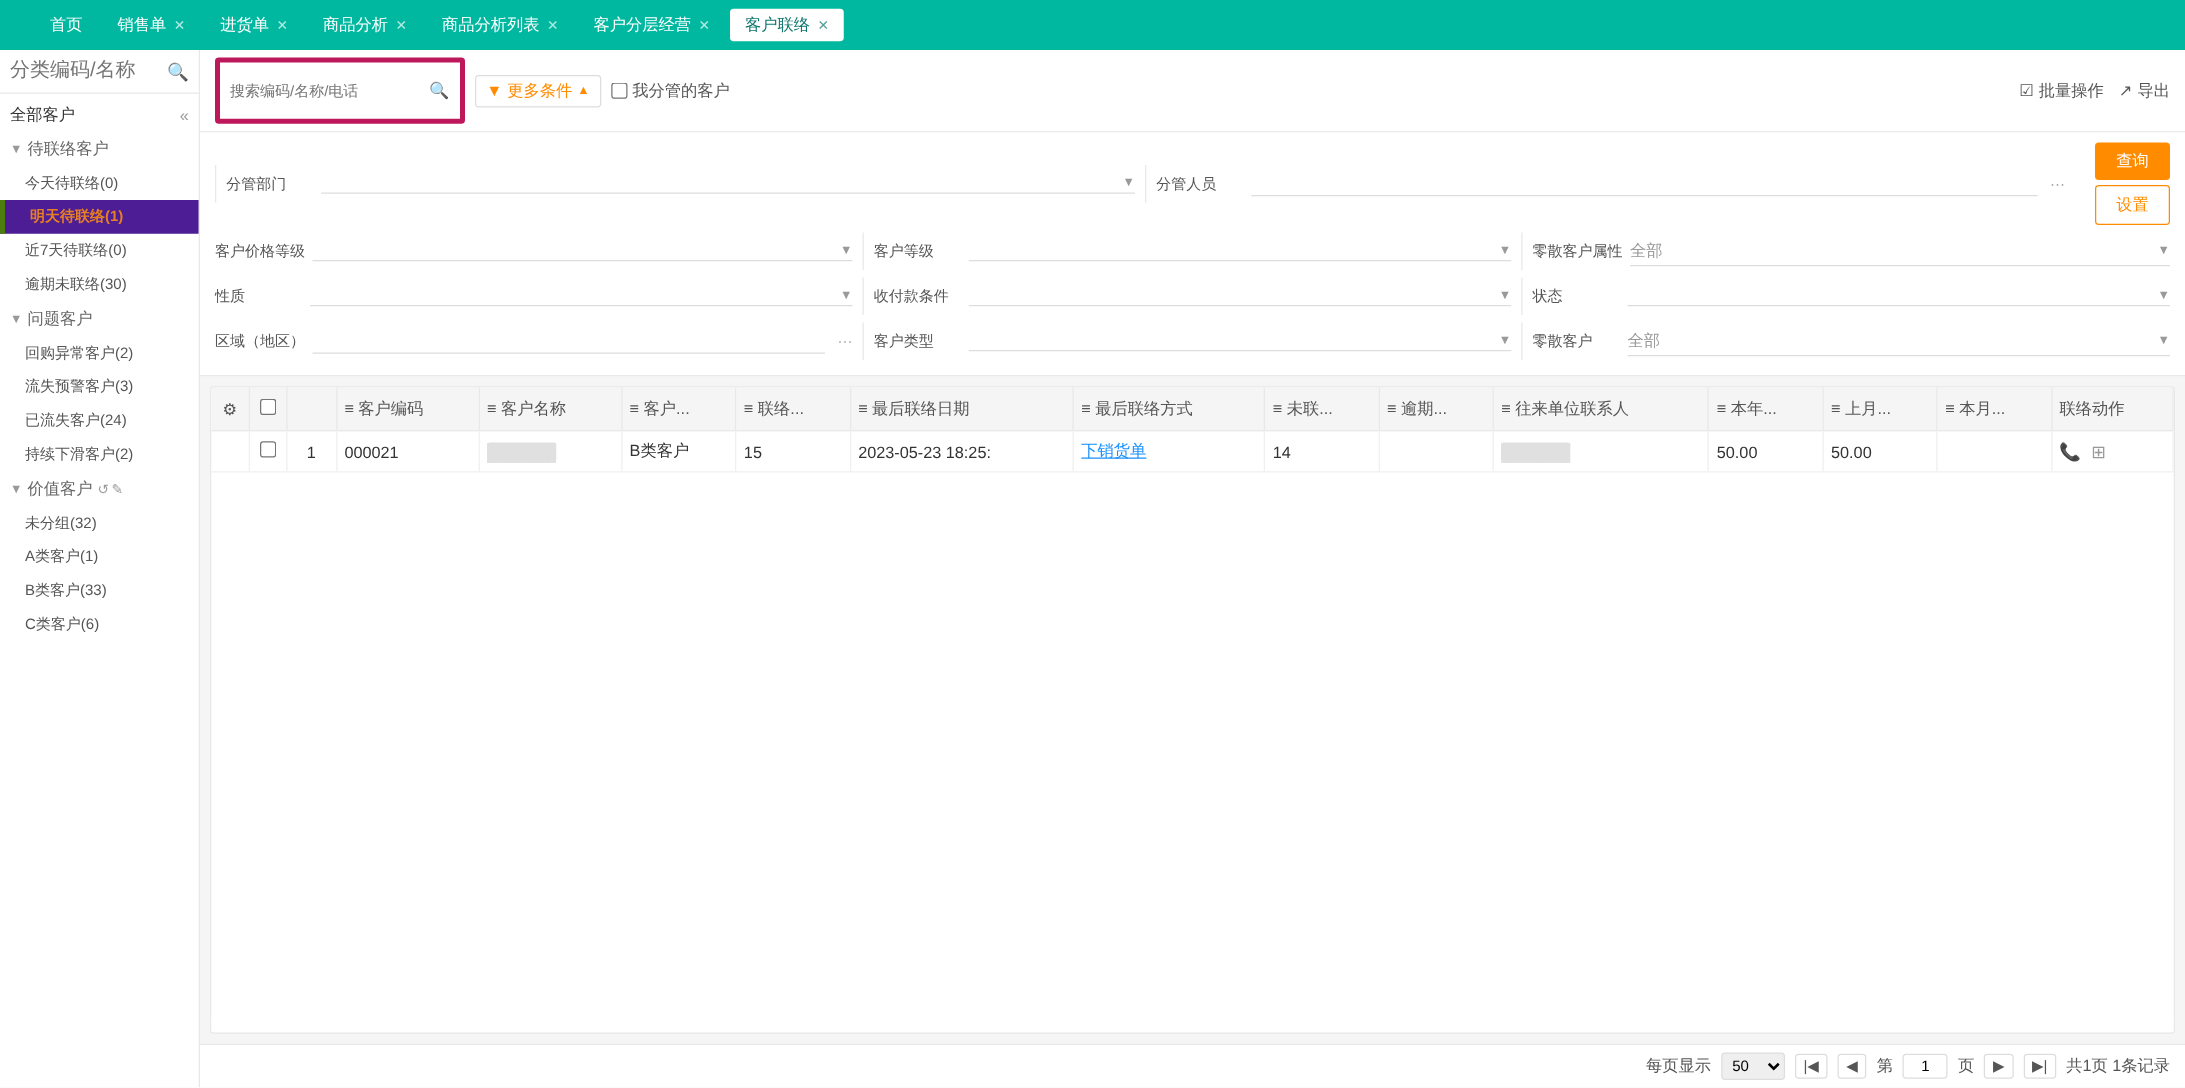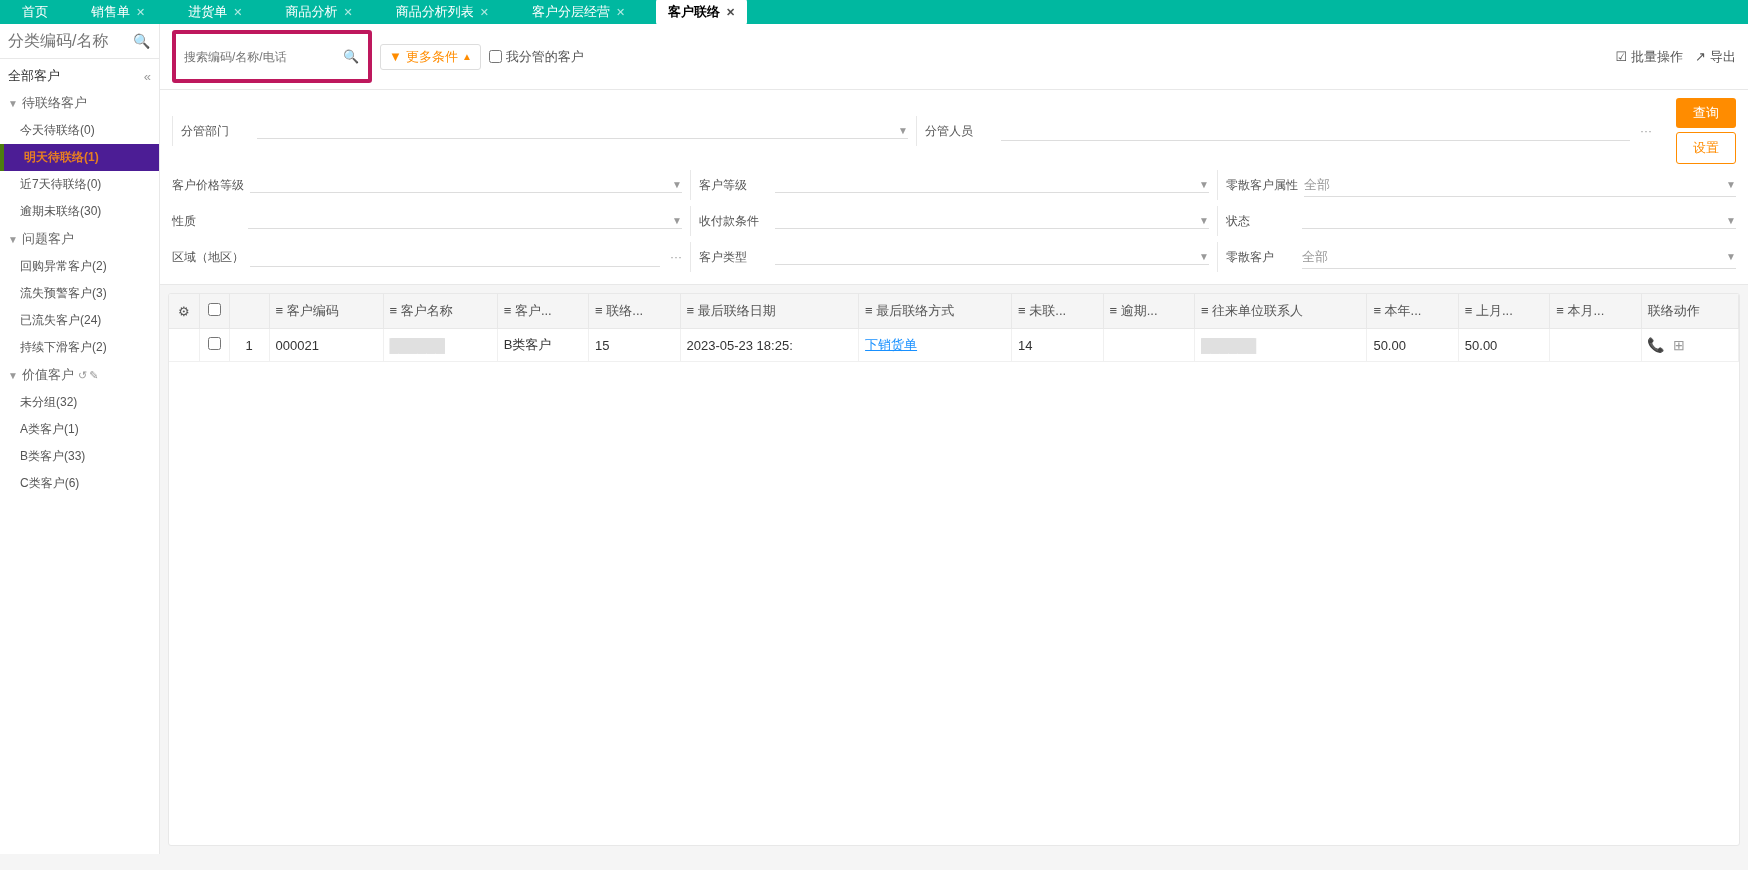--- a/index.html
+++ b/index.html
@@ -1,35 +1,35 @@
 <!DOCTYPE html>
 <html><head>
   <meta charset="utf-8">
   <style>
     * { box-sizing: border-box; margin: 0; padding: 0; font-family: 'Microsoft YaHei', Arial, sans-serif; font-size: 13px; }
     body { background: #f5f5f5; overflow: hidden; }
 
     
     .top-nav {
       background: #00b8a0;
-      height: 24px;
-      display: flex;
-      align-items: center;
-      padding: 0 10px;
-      gap: 19px;
+      height: 40px;
+      display: flex;
+      align-items: center;
+      padding: 0 28px;
+      gap: 4px;
     }
     .nav-item {
       color: #fff;
       padding: 4px 12px;
       cursor: pointer;
       border-radius: 3px;
       font-size: 13px;
       white-space: nowrap;
     }
-    .nav-item.active { background: #fff; color: #000000; font-weight: bold; }
+    .nav-item.active { background: #fff; color: #0f766e; font-weight: normal; }
     .nav-item .close-x { margin-left: 6px; font-size: 11px; opacity: 0.7; }
 
     
     .main-layout {
       display: flex;
       height: calc(100vh - 40px);
     }
 
     
     .sidebar {
@@ -533,14 +533,30 @@
         <div class="action-icons">
           <span class="action-icon" title="联络">📞</span>
           <span class="action-icon" title="更多">⊞</span>
         </div>
       </td>
     </tr>
           </tbody>
       </table>
     </div>
 
+    <div class="pagination">
+      <span>每页显示</span>
+      <select class="pagination-select">
+        <option value="50">50</option>
+        <option value="100">100</option>
+        <option value="200">200</option>
+      </select>
+      <button class="page-btn">|◀</button>
+      <button class="page-btn">◀</button>
+      <span>第</span>
+      <input class="page-input" type="text" value="1" style="">
+      <span>页</span>
+      <button class="page-btn">▶</button>
+      <button class="page-btn">▶|</button>
+      <span>共1页 1条记录</span>
+    </div>
   </div>
 </div>
 
 </body></html>

